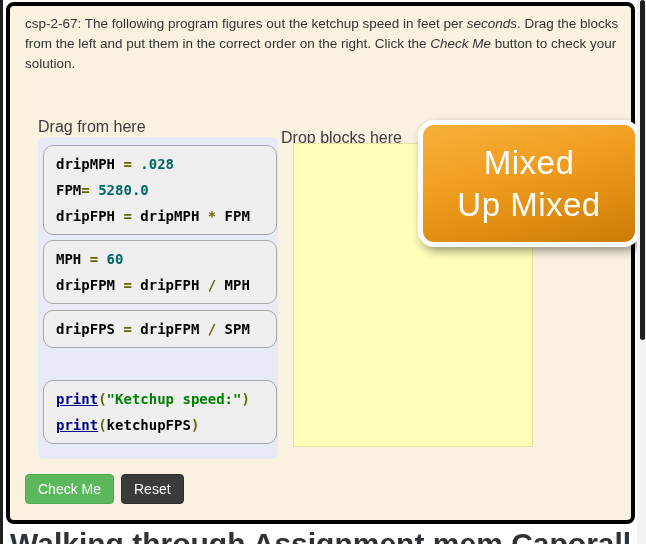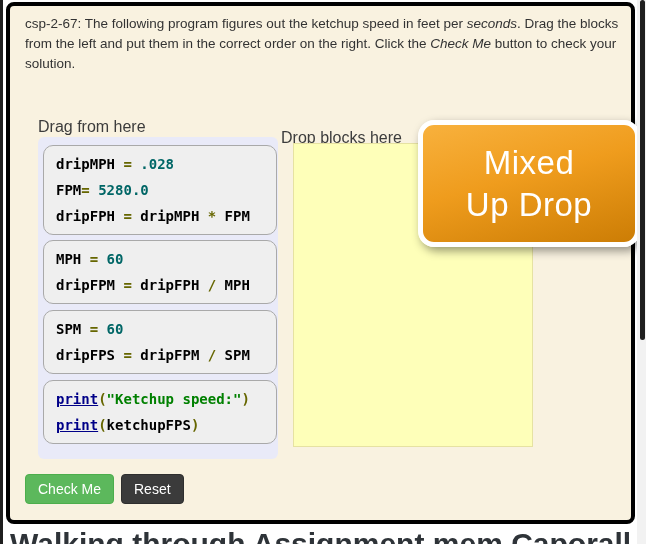--- a/index.html
+++ b/index.html
@@ -67,29 +67,29 @@
 
     <div class="instructions" id="instructions"><span>csp-2-67: The following program figures out the ketchup speed in feet per </span><em>seconds</em><span>. Drag the blocks from the left and put them in the correct order on the right. Click the </span><em>Check Me</em><span> button to check your solution.</span></div>
 
     <div class="col-label" id="lbl-drag">Drag from here</div>
 
     <div class="col-label" id="lbl-drop">Drop blocks here</div>
 
     <div class="source-panel" id="source-panel">
         <div class="code-block" style="top: 8px;"><div><span class="tok-pln">dripMPH </span><span class="tok-pun">=</span><span class="tok-pln"> </span><span class="tok-lit">.028</span></div><div><span class="tok-pln">FPM</span><span class="tok-pun">=</span><span class="tok-pln"> </span><span class="tok-lit">5280.0</span></div><div><span class="tok-pln">dripFPH </span><span class="tok-pun">=</span><span class="tok-pln"> dripMPH </span><span class="tok-pun">*</span><span class="tok-pln"> FPM</span></div></div>
         <div class="code-block" style="top: 103px;"><div><span class="tok-pln">MPH </span><span class="tok-pun">=</span><span class="tok-pln"> </span><span class="tok-lit">60</span></div><div><span class="tok-pln">dripFPM </span><span class="tok-pun">=</span><span class="tok-pln"> dripFPH </span><span class="tok-pun">/</span><span class="tok-pln"> MPH</span></div></div>
-        <div class="code-block" style="top: 173px;"><div><span class="tok-pln">SPM </span><span class="tok-pun">=</span><span class="tok-pln"> </span><span class="tok-lit">60</span></div><div><span class="tok-pln">dripFPS </span><span class="tok-pun">=</span><span class="tok-pln"> dripFPM </span><span class="tok-pun">/</span><span class="tok-pln"> SPM</span></div></div>
+        <div class="code-block" style="top: 173px;"><div><span class="tok-pln">dripFPS </span><span class="tok-pun">=</span><span class="tok-pln"> dripFPM </span><span class="tok-pun">/</span><span class="tok-pln"> SPM</span></div></div>
         <div class="code-block" style="top: 243px;"><div><span class="tok-kwd">print</span><span class="tok-pun">(</span><span class="tok-str">"Ketchup speed:"</span><span class="tok-pun">)</span></div><div><span class="tok-kwd">print</span><span class="tok-pun">(</span><span class="tok-pln">ketchupFPS</span><span class="tok-pun">)</span></div></div>
       </div>
 
     <div class="drop-area"></div>
 
     <div class="badge">
       <div class="bline">Mixed</div>
-      <div class="bline">Up Drop</div>
+      <div class="bline">Up Mixed</div>
     </div>
 
     <button class="btn" id="btn-check">Check Me</button>
 
     <button class="btn" id="btn-reset">Reset</button>
   </div>
 
   <div class="clipped-heading">Walking through Assignment mem Caporall</div>
 
   <div class="edge-left"></div>

